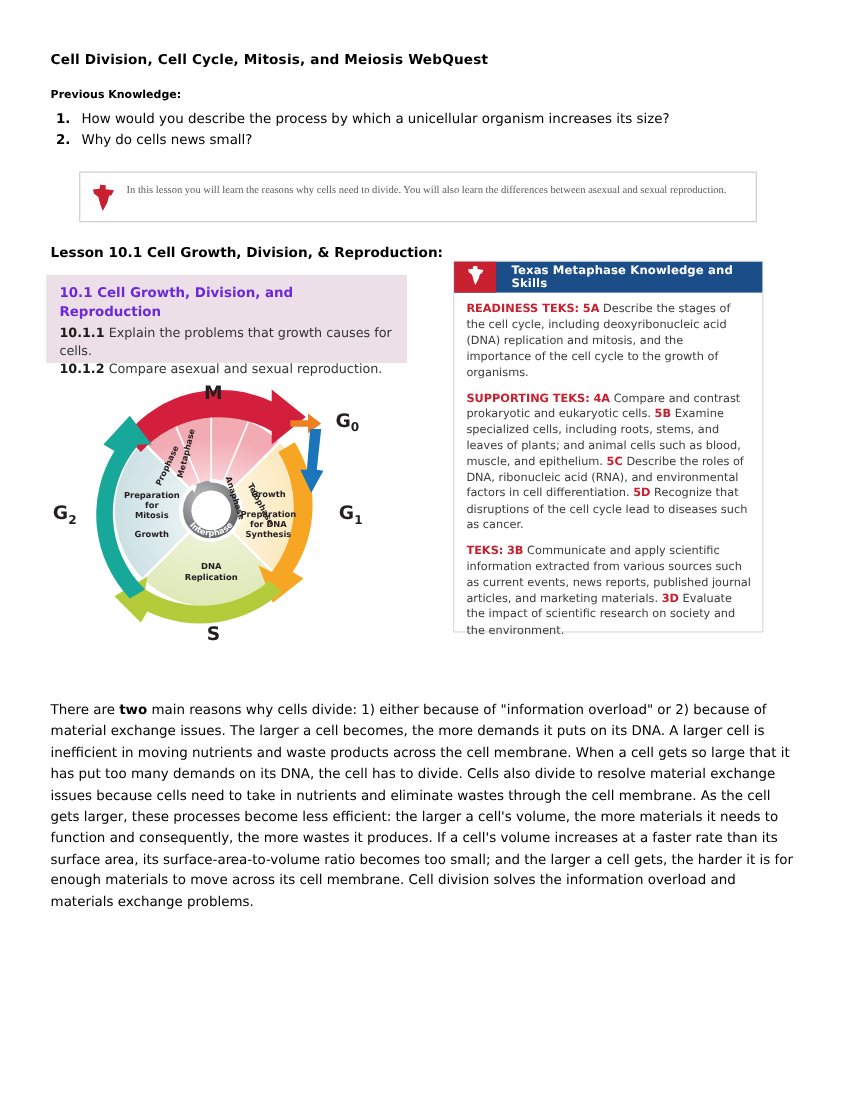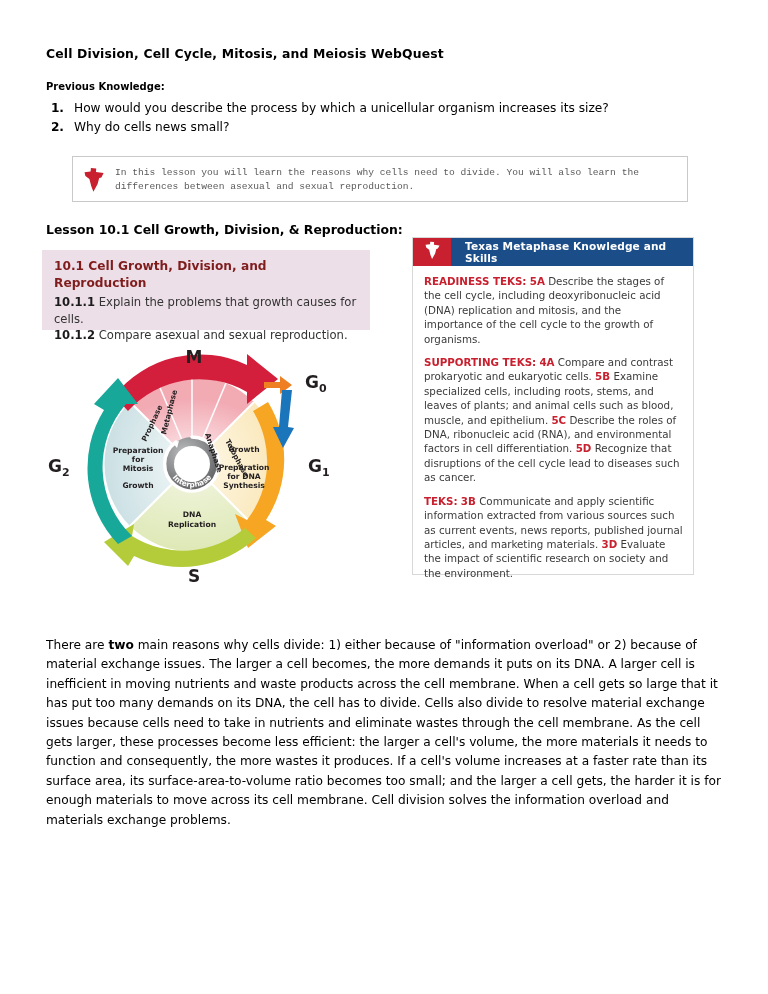--- a/index.html
+++ b/index.html
@@ -104,21 +104,21 @@
     width: 22px;
     height: 26px;
     flex: 0 0 22px;
     margin-right: 10px;
     margin-top: 1px;
   }
   .callout-text {
     font-size: 9.6px;
     line-height: 13.5px;
     color: #5a5a5a;
-    font-family: Liberation Mono, monospace;
+    font-family: Liberation Serif, serif;
   }
 
   
   .lesson-head {
     position: absolute;
     left: 46px;
     top: 222px;
     font-size: 12.4px;
     font-weight: 700;
   }
@@ -130,21 +130,21 @@
     top: 250px;
     width: 328px;
     height: 80px;
     background: #eddfe8;
     box-sizing: border-box;
     padding: 8px 10px 0 12px;
   }
   .pink-title {
     font-size: 12.2px;
     font-weight: 700;
-    color: #7f1d1d;
+    color: #6d28d9;
     line-height: 17px;
     margin-bottom: 2px;
   }
   .pink-item {
     font-size: 11.6px;
     line-height: 16.5px;
     color: #333;
   }
   .pink-item b { color: #1b1b1b; }
 

